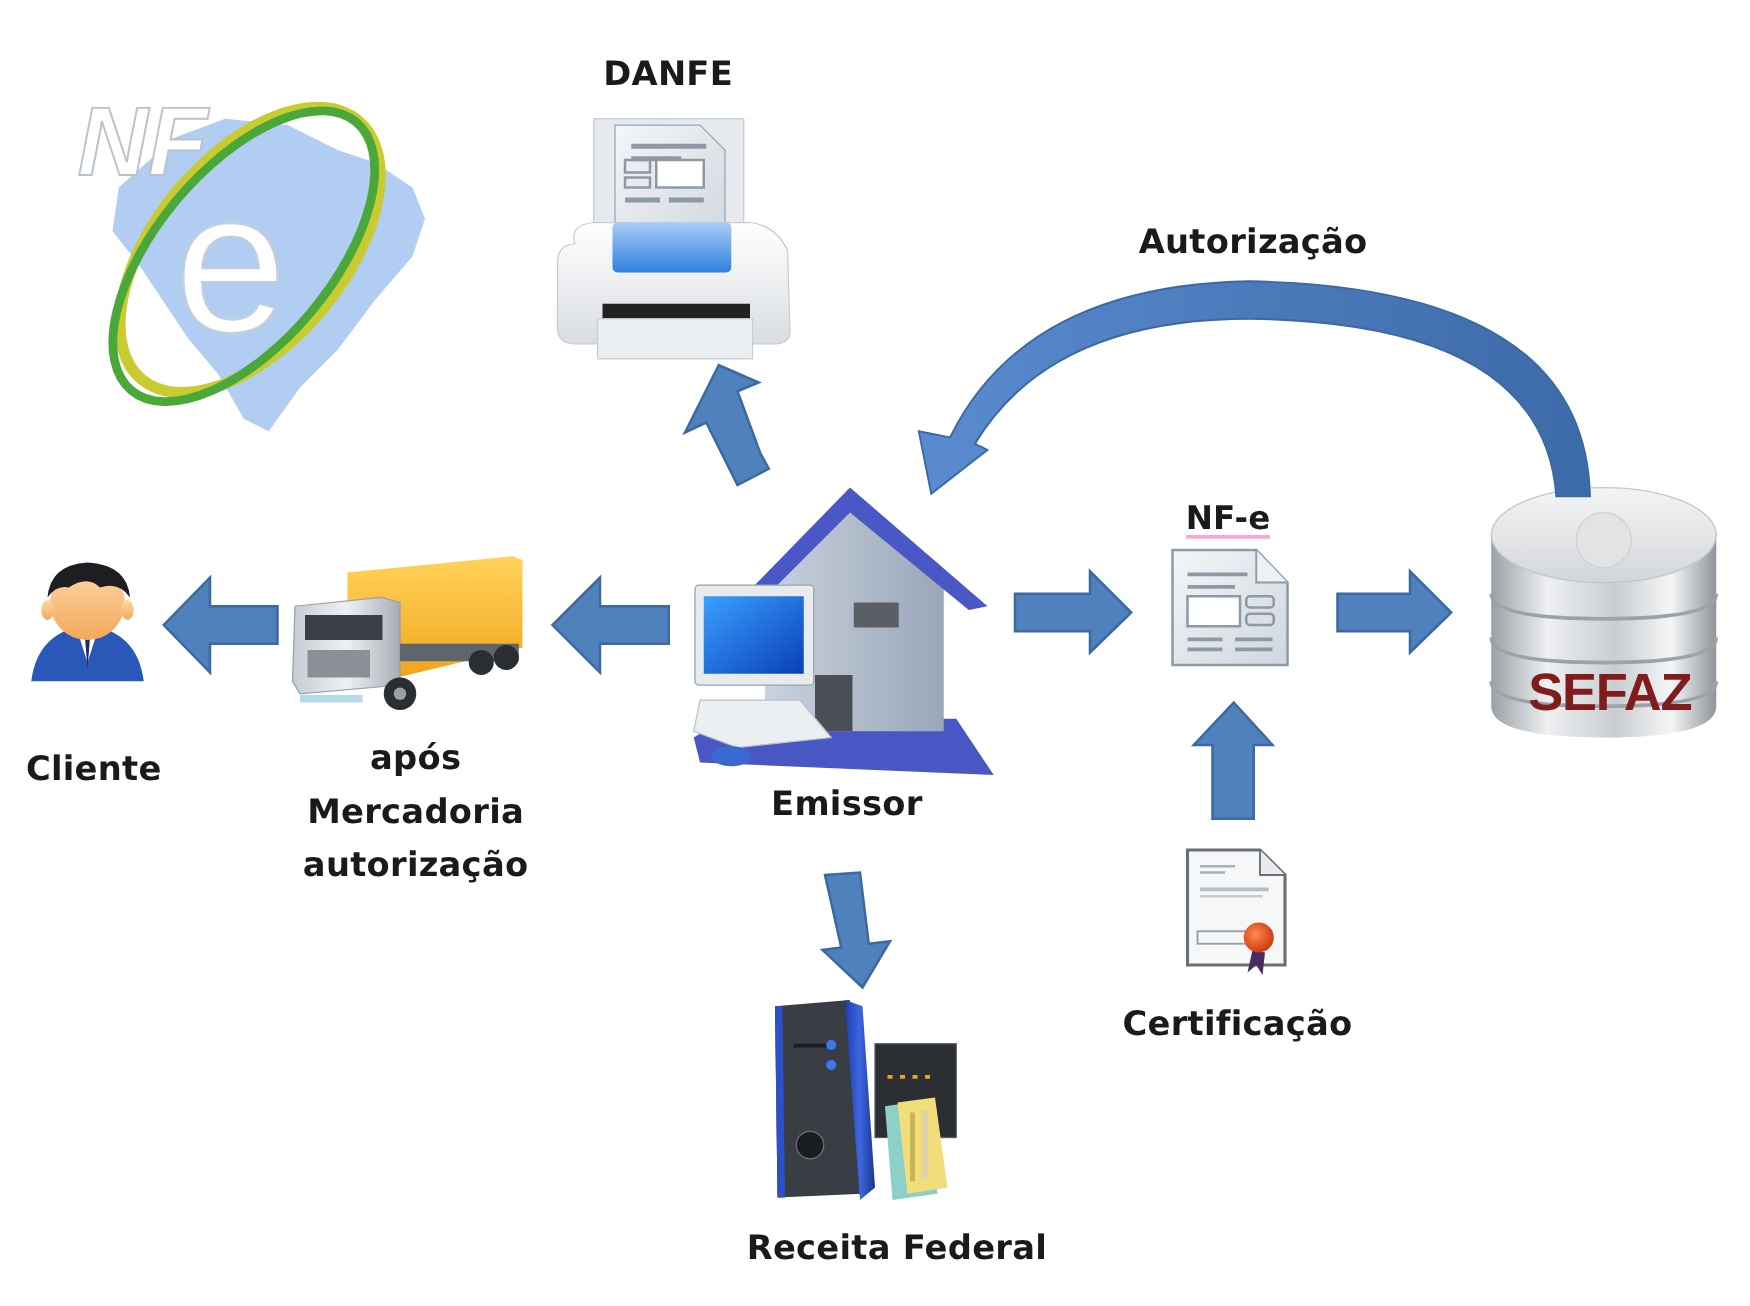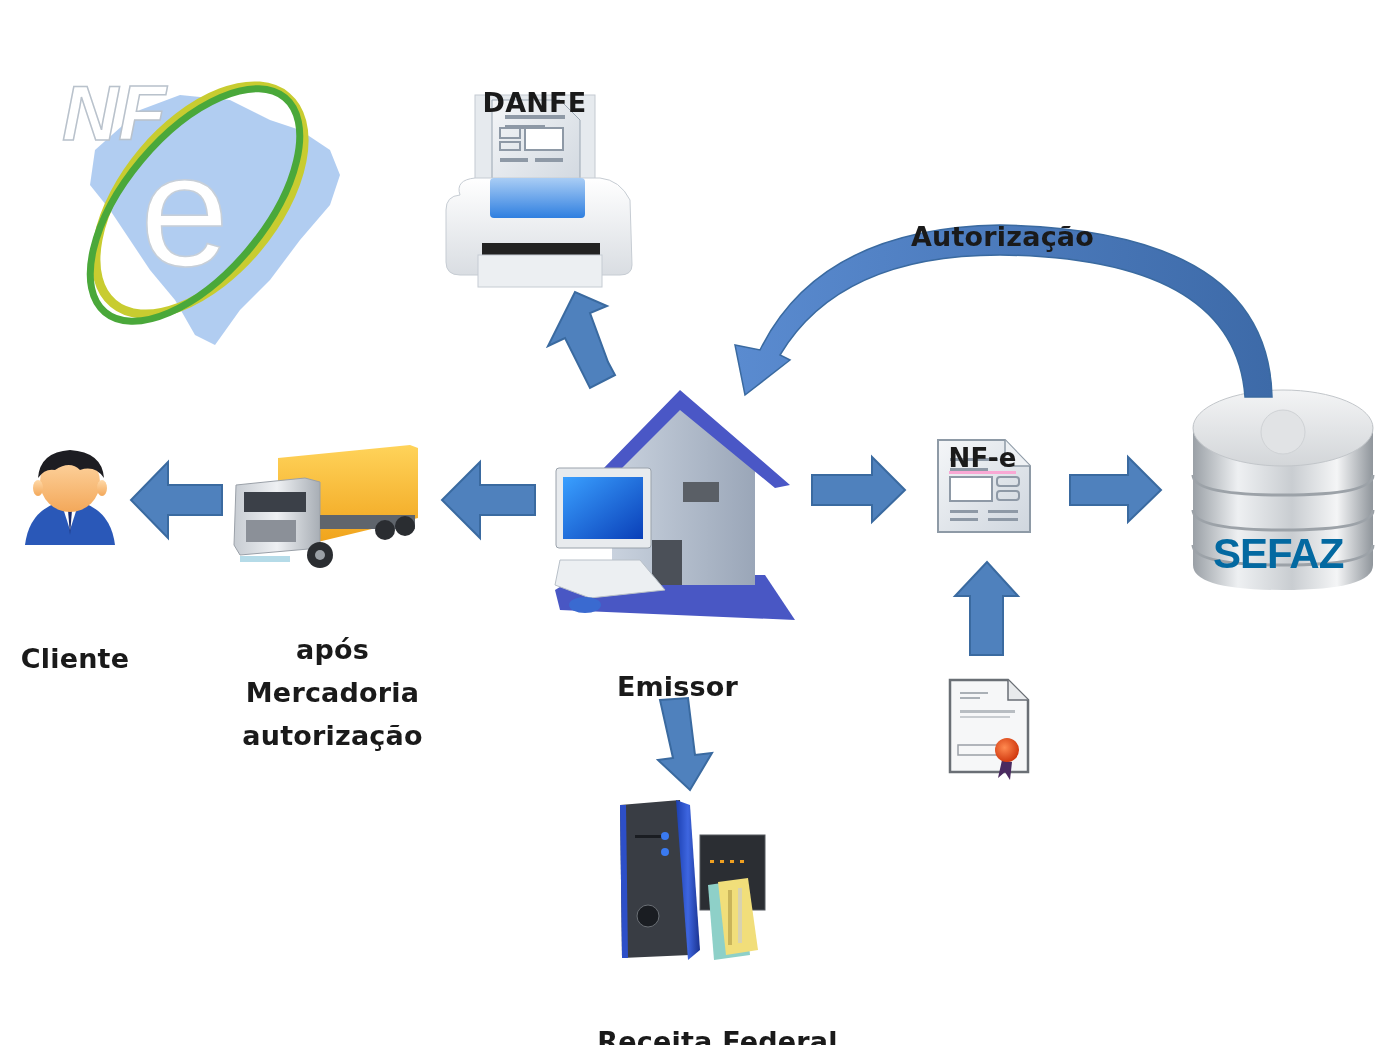--- a/index.html
+++ b/index.html
@@ -1,20 +1,20 @@
 <!DOCTYPE html>
 <html><head>
 <meta charset="utf-8">
 <style>
   html, body { margin: 0; padding: 0; background: #ffffff; }
   body { width: 1400px; height: 1045px; position: relative; overflow: hidden;
          font-family: "DejaVu Sans", "Liberation Sans", sans-serif; }
   .abs { position: absolute; }
   .label { position: absolute; color: #1a1a1a; font-weight: bold; font-size: 27px;
-           text-align: center; line-height: 43px; letter-spacing: 0.2px; white-space: nowrap; margin-top: 43px; }
+           text-align: center; line-height: 43px; letter-spacing: 0.2px; white-space: nowrap; }
   svg.full { position: absolute; left: 0; top: 0; width: 1400px; height: 1045px; }
   .nfe-title { border-bottom: 3px solid #f9a8d4; line-height: 26px; }
 </style>
 </head>
 <body>
 
 <svg class="full" viewBox="0 0 1400 1045">
   <defs>
     <linearGradient id="gPrinter" x1="0" y1="0" x2="0" y2="1">
       <stop offset="0" stop-color="#ffffff"></stop>
@@ -221,18 +221,19 @@
   <div>Mercadoria</div>
   <div>autorização</div>
 </div>
 
 <div class="label" style="left:605px; top:622px; width:145px;">Emissor</div>
 
 <div class="abs" style="left:945px; top:402px; width:75px; text-align:center;">
   <span class="label nfe-title" style="position:static; display:inline-block; font-size:26px;">NF-e</span>
 </div>
 
-<div class="abs" style="left:1213px; top:530px; width:140px; text-align:left; font-family:'Liberation Sans', sans-serif; font-weight:bold; font-size:42px; color:#0369a1; letter-spacing:-1px;">SEFAZ</div>
+<div class="abs" style="left:1213px; top:530px; width:140px; text-align:right; font-family:'Liberation Sans', sans-serif; font-weight:bold; font-size:42px; color:#7f1d1d; letter-spacing:-1px;">SEFAZ</div>
 
 <div class="label" style="left:890px; top:798px; width:200px;">
+  <div>Certificação</div>
 </div>
 
 <div class="label" style="left:595px; top:977px; width:245px;">Receita Federal</div>
 
 </body></html>

